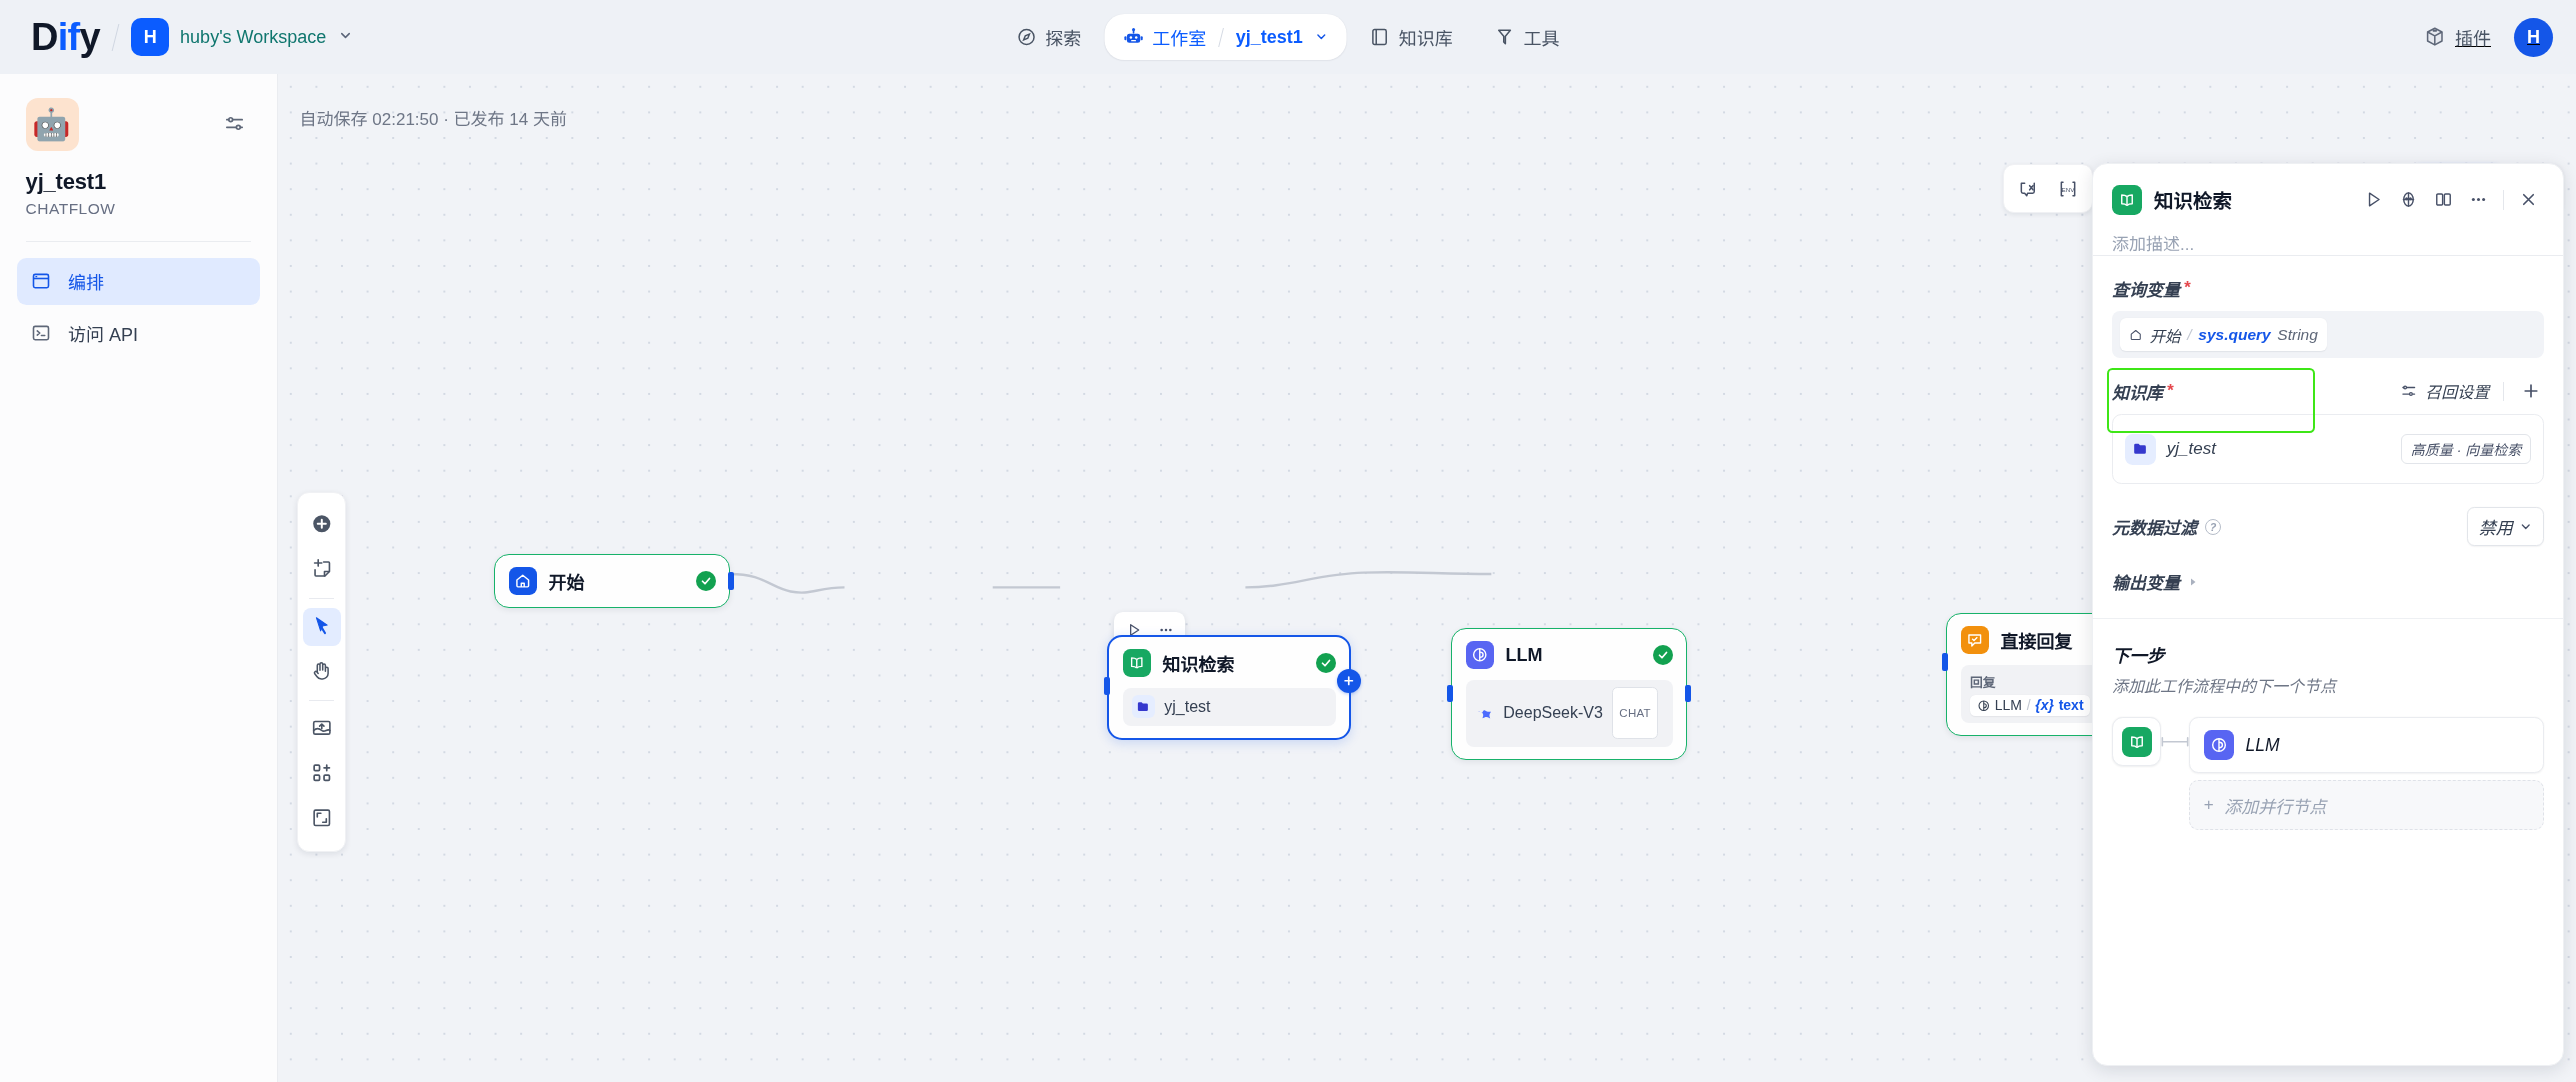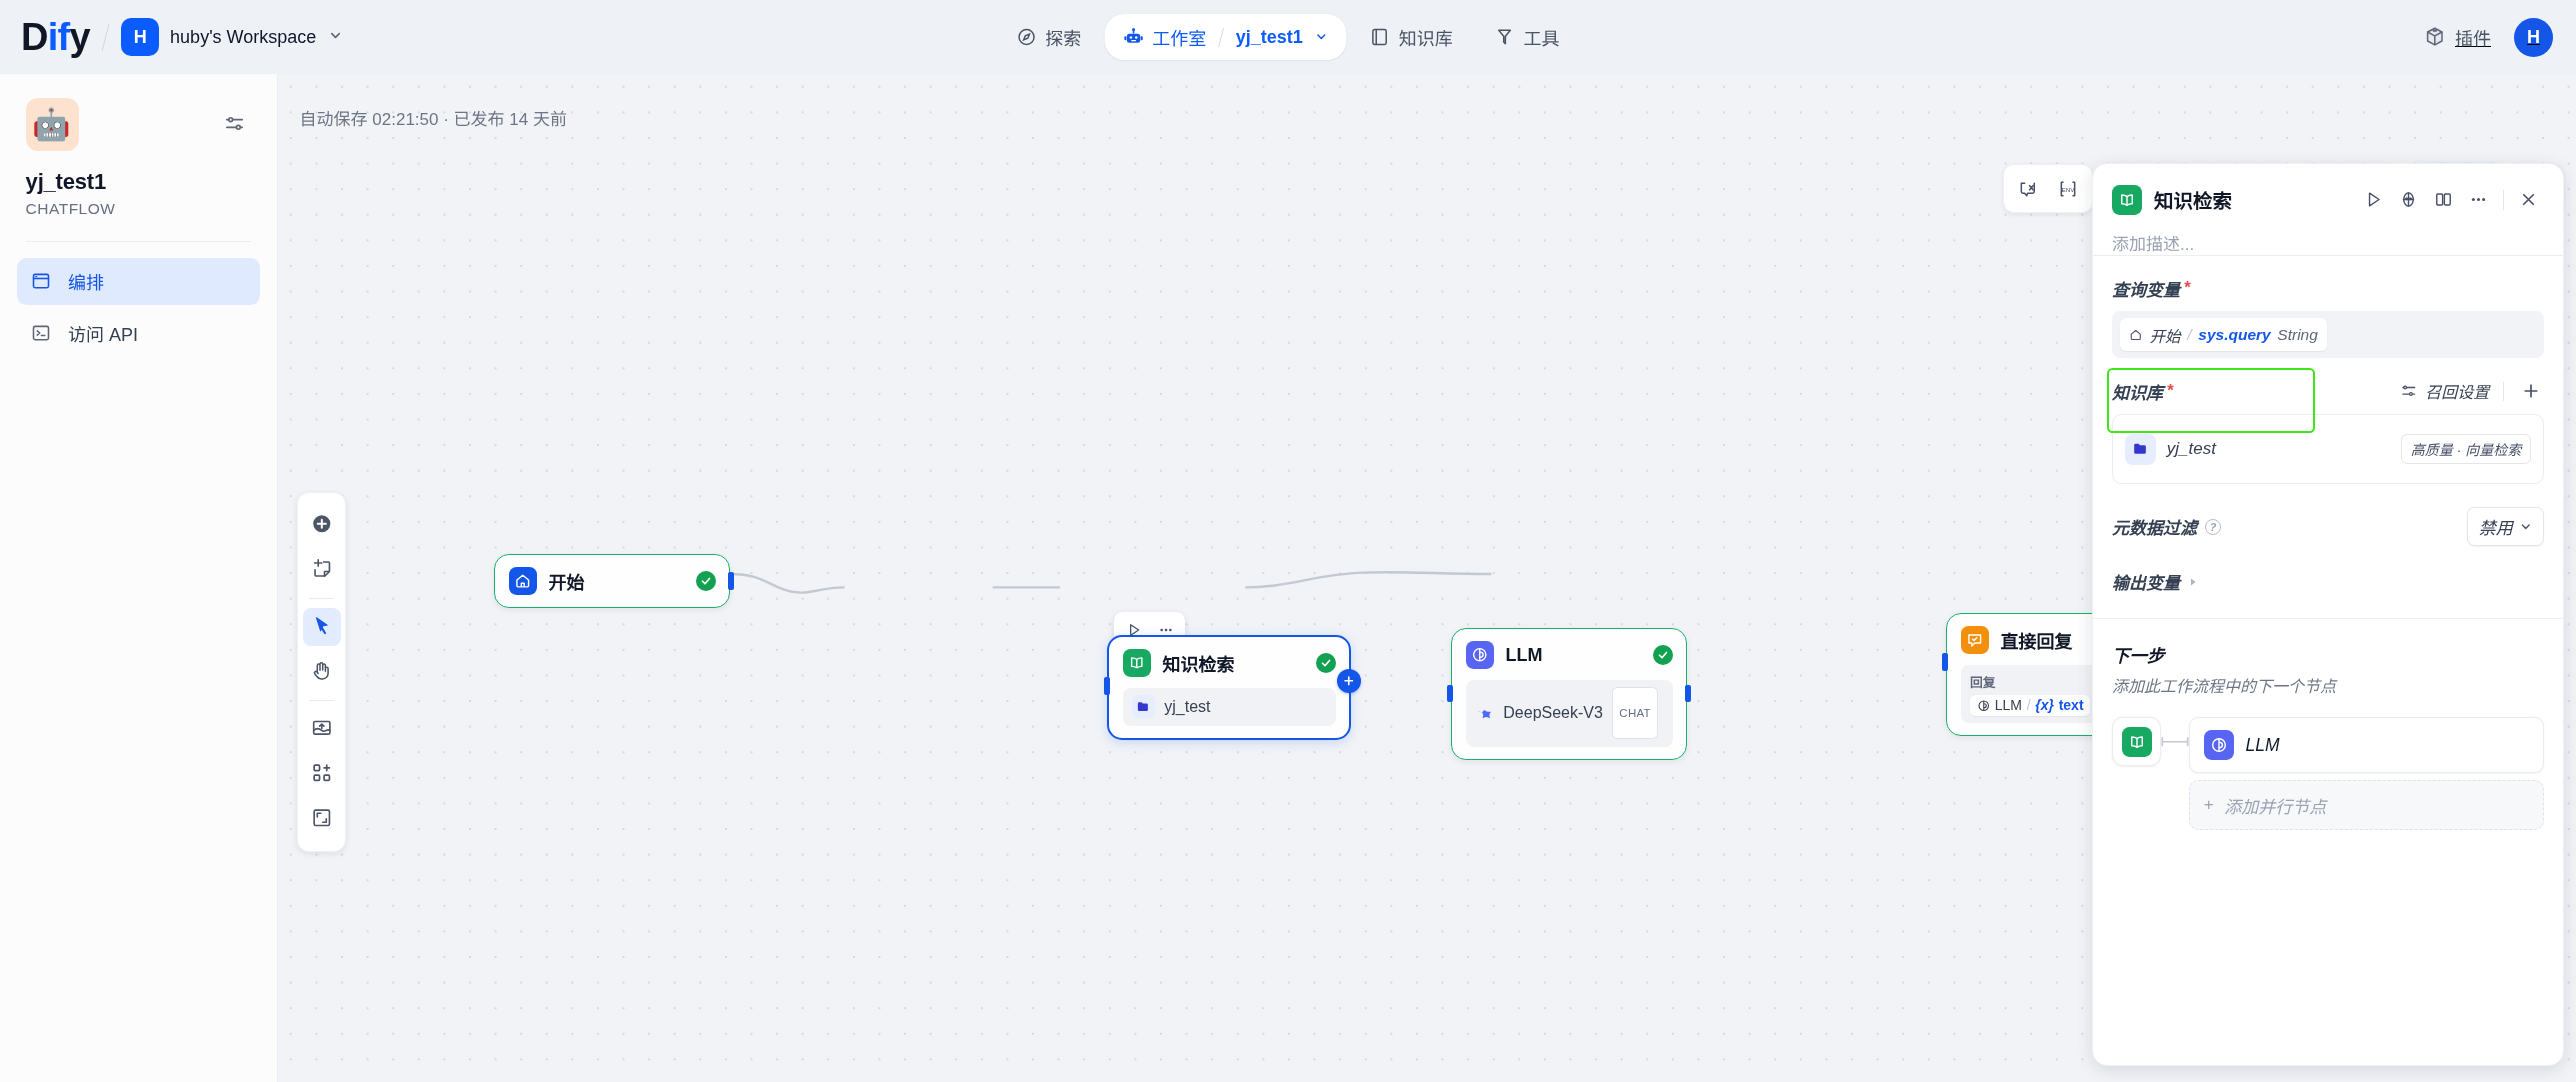--- a/index.html
+++ b/index.html
@@ -13,39 +13,39 @@
   }
 
   
   .topbar {
     position: absolute; top: 0; left: 0;
     width: 2576px; height: 74px;
     background: #eef1f6;
     display: flex; align-items: center;
     z-index: 50;
   }
-  .tb-left { display: flex; align-items: center; padding-left: 21px; gap: 0; }
+  .tb-left { display: flex; align-items: center; padding-left: 31px; gap: 0; }
   .logo {
     font-size: 38px; font-weight: 700; letter-spacing: -0.7px;
     color: #101828; line-height: 1;
     font-family: "Liberation Sans", sans-serif;
   }
   .logo .mid { color: #0b5cff; }
   .logo-sep {
     width: 1.3px; height: 27px; background: #cfd6e1;
     margin: 0 15px; transform: skewX(-14deg);
   }
   .ws-chip { display: flex; align-items: center; gap: 10.8px; cursor: pointer; }
   .ws-avatar {
     width: 38px; height: 38px; border-radius: 10px;
     background: #0b5cff; color: #fff;
     font-size: 18px; font-weight: 600;
     display: flex; align-items: center; justify-content: center;
   }
-  .ws-name { font-size: 18px; color: #0f172a; font-weight: 400; }
+  .ws-name { font-size: 18px; color: #0f766e; font-weight: 400; }
   .ws-caret { font-size: 13.5px; color: #5a6478; margin-left: 1.3px; }
 
   .tb-center {
     position: absolute; left: 50%; transform: translateX(-50%);
     display: flex; align-items: center; gap: 4px;
   }
   .nav-item {
     display: flex; align-items: center; gap: 8.8px;
     padding: 10px 19px; border-radius: 20px; cursor: pointer;
     font-size: 18px; color: #495464; font-weight: 500;

